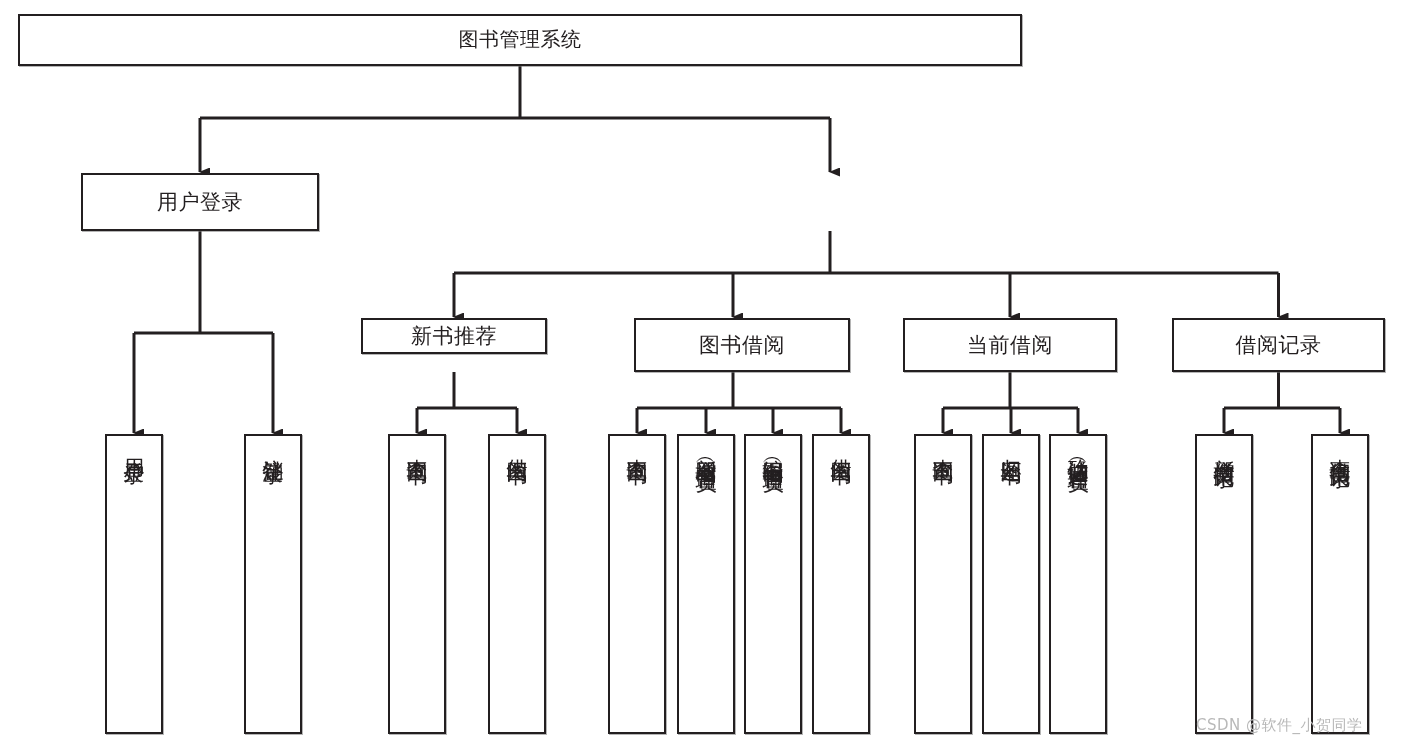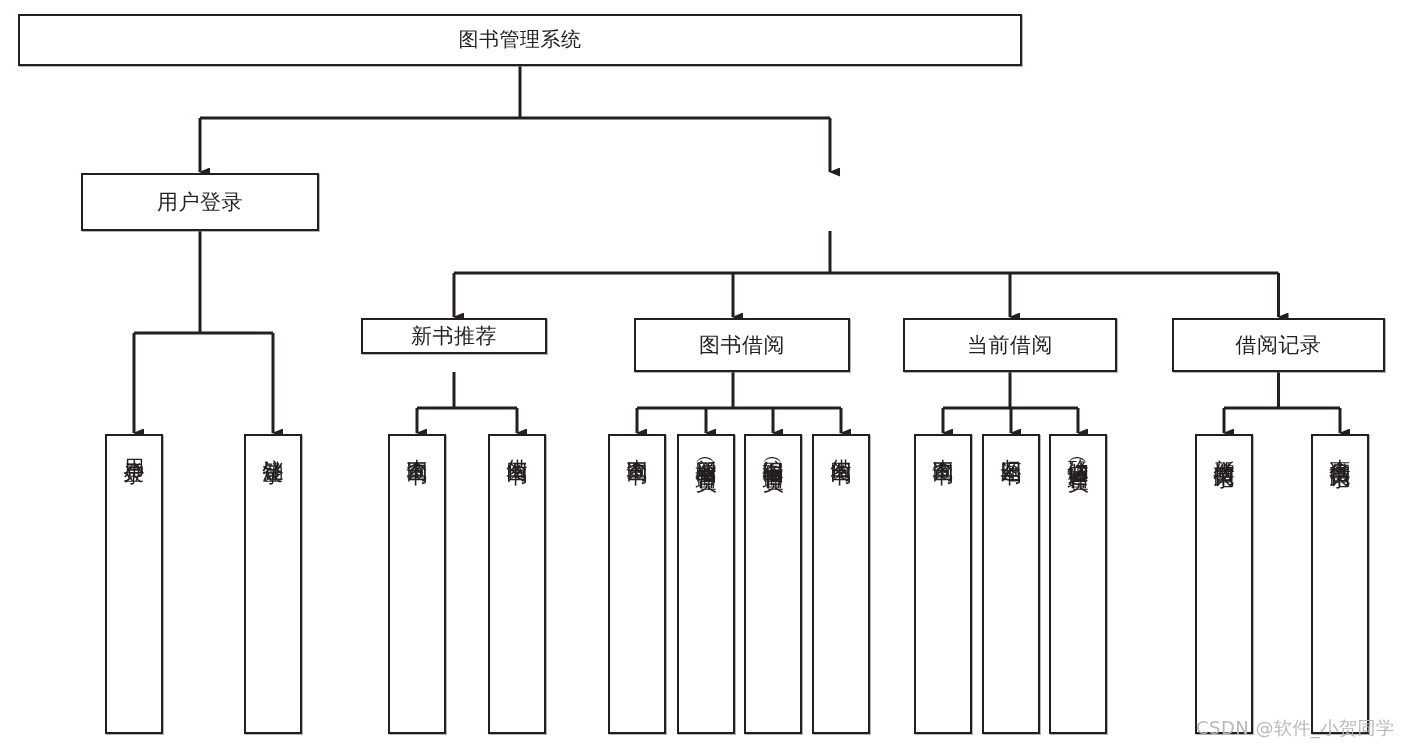--- a/index.html
+++ b/index.html
@@ -61,21 +61,21 @@
   .node.vert .node-label {
     writing-mode: vertical-rl;
     text-orientation: upright;
     font-size: 21px;
     line-height: 1.05;
     letter-spacing: 2px;
     white-space: nowrap;
   }
   .watermark {
     position: absolute;
-    font-size: 18px;
+    font-size: 15px;
     color: #b9b9b9;
     white-space: nowrap;
     letter-spacing: 0.5px;
     user-select: none;
   }
 </style>
 </head>
 <body>
 
 <div id="diagram-root">

